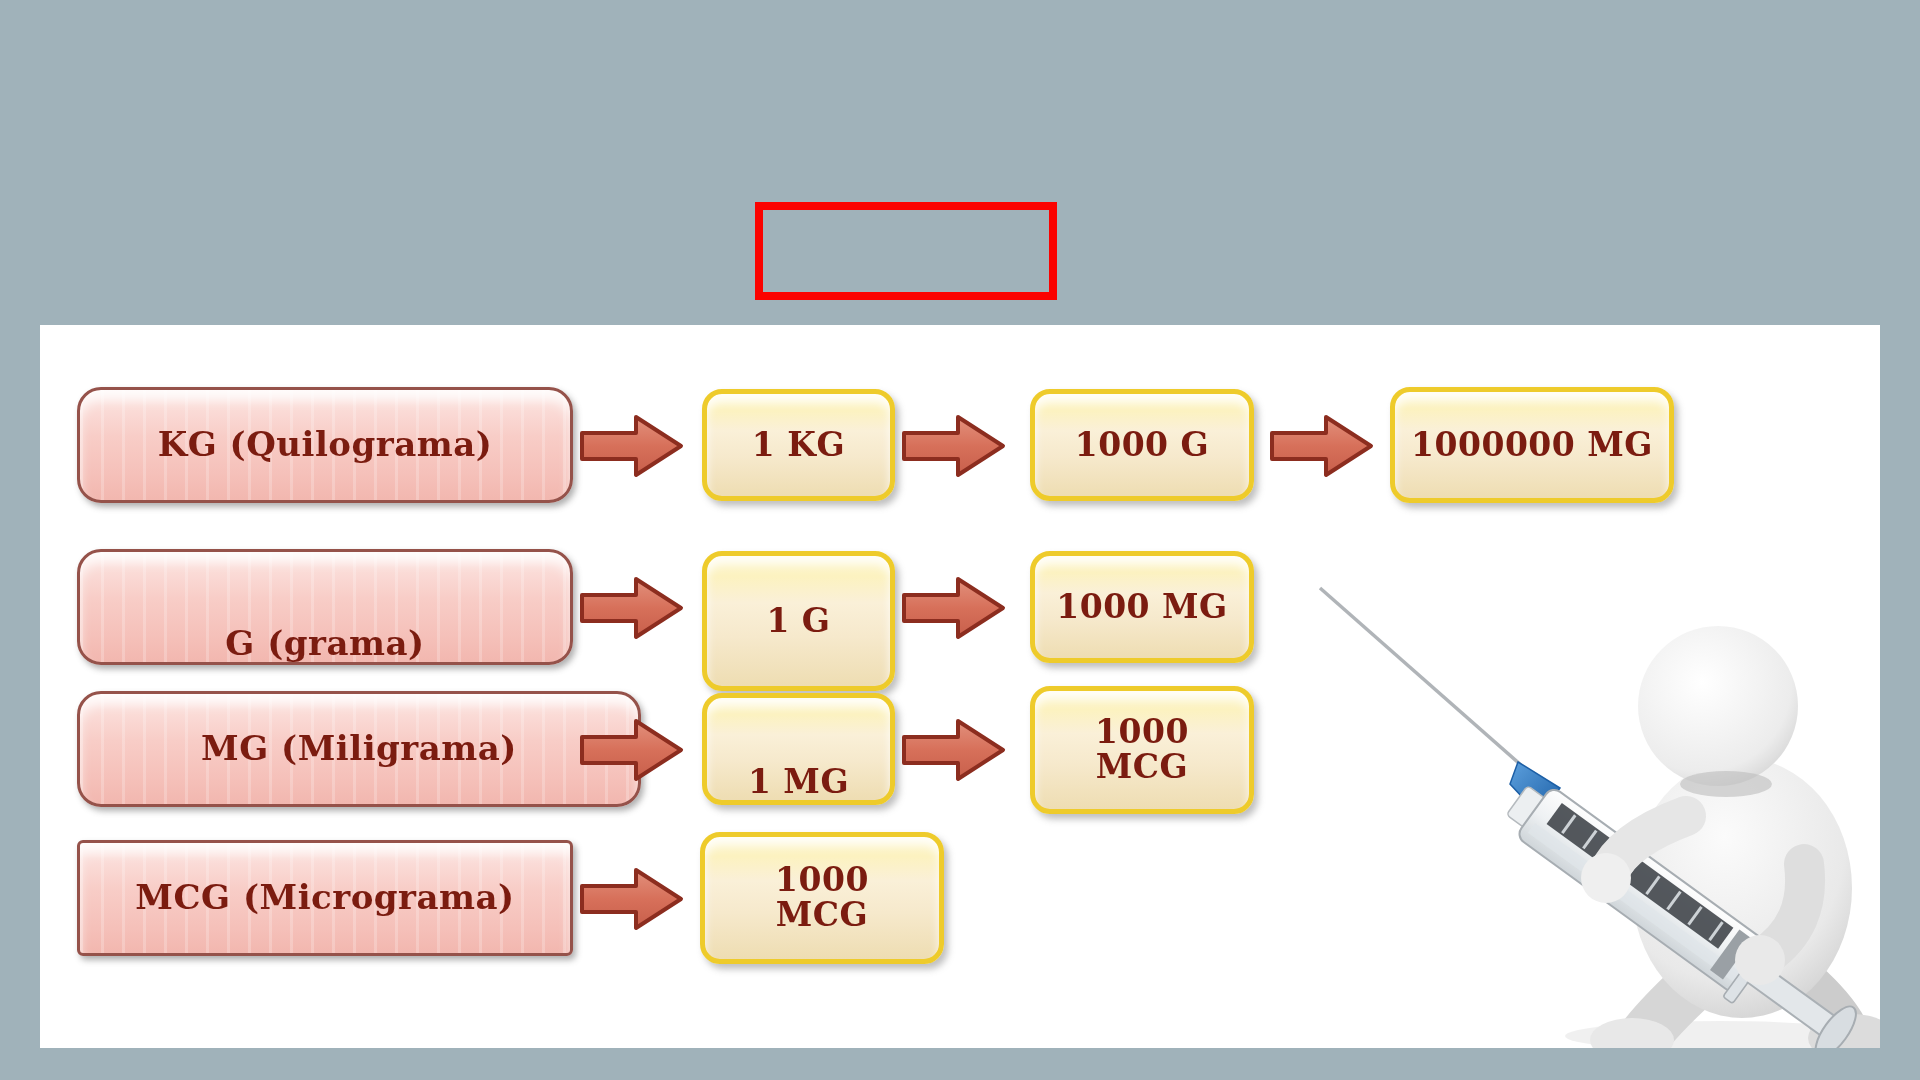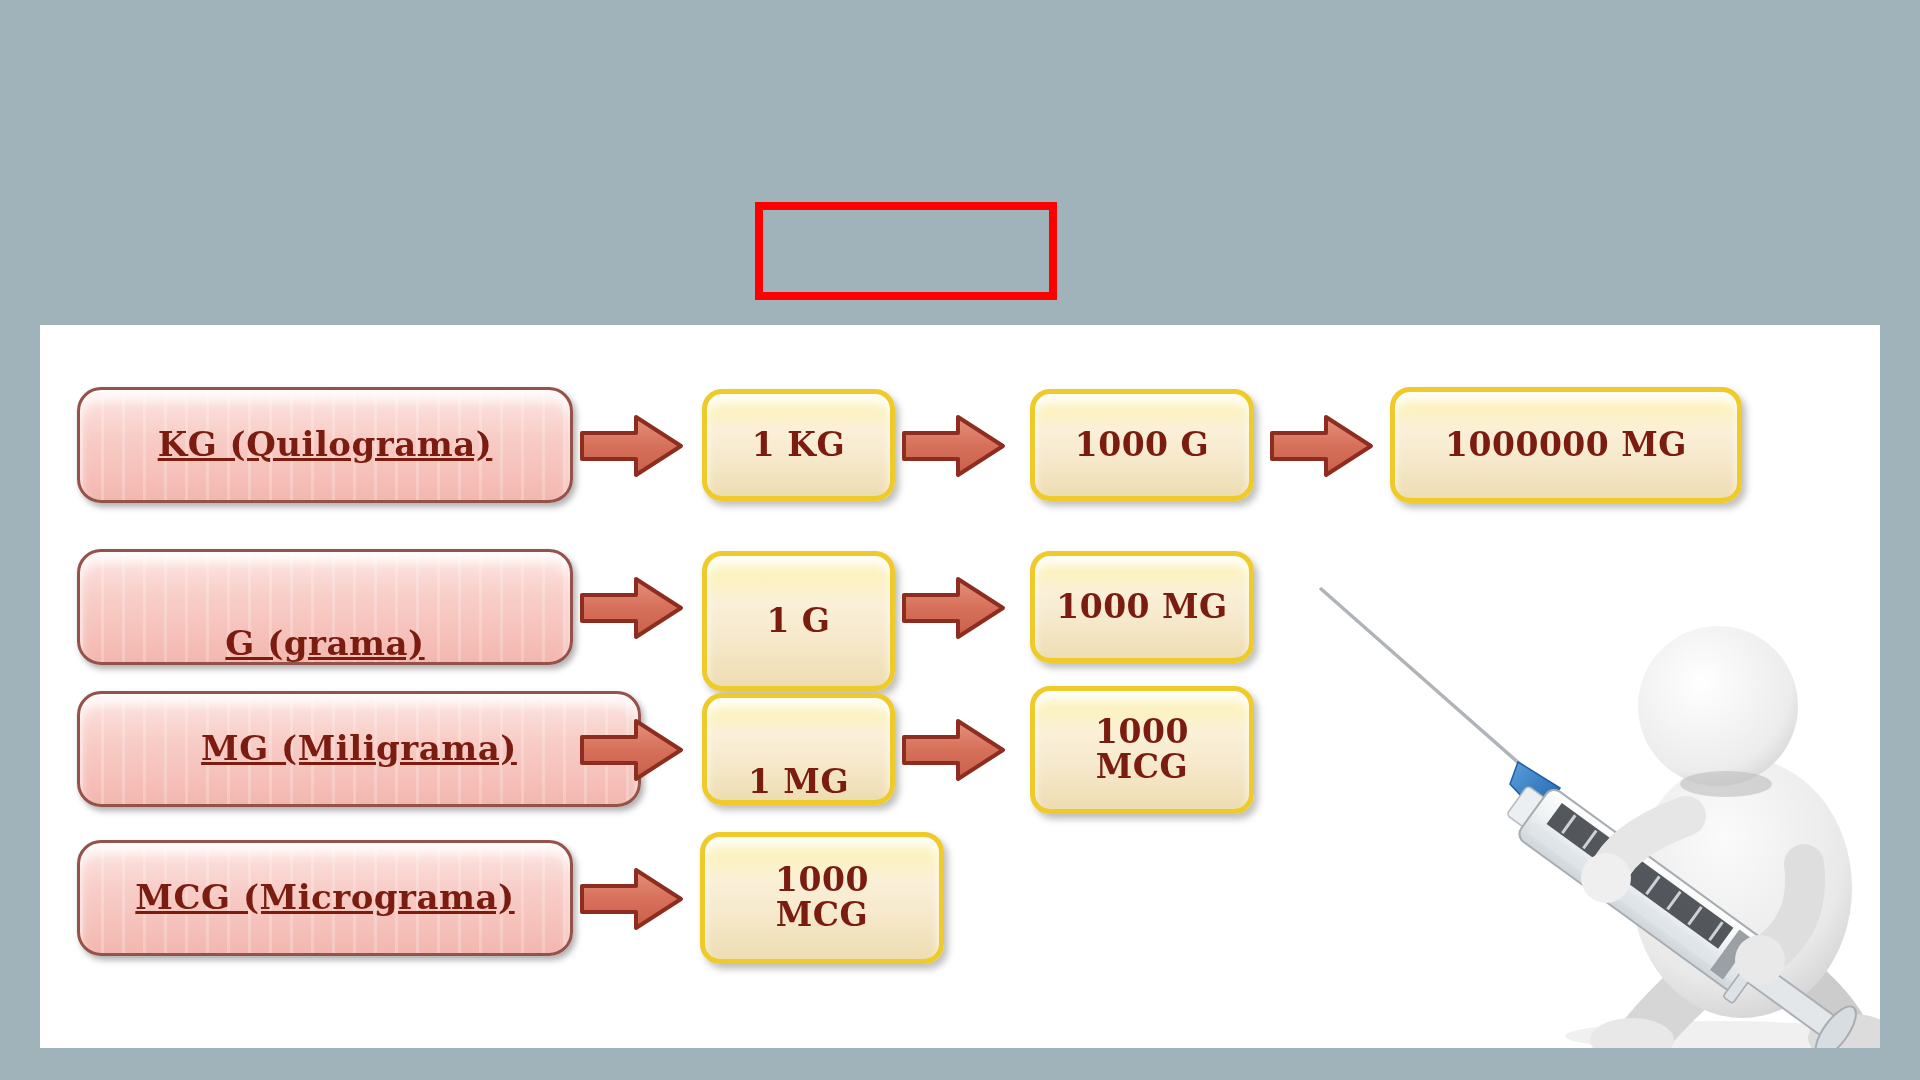--- a/index.html
+++ b/index.html
@@ -23,53 +23,52 @@
     display:flex;align-items:center;justify-content:center;text-align:center;
     font-weight:bold;color:#7b1c10;letter-spacing:.5px;line-height:1.05;
   }
   .pink{
     background:
       repeating-linear-gradient(90deg, rgba(255,255,255,.22) 0 3px, rgba(255,255,255,0) 3px 21px),
       linear-gradient(180deg,#fdf1ef 0%,#fbdeda 14%,#f8cdc7 42%,#f5c0b9 78%,#f2b7af 100%);
     border:3px solid #95524a;border-radius:24px;
     box-shadow:3px 4px 6px rgba(80,80,80,.45), inset 0 10px 12px rgba(255,255,255,.75);
     font-size:34px;
-    text-decoration:underline;
   }
   .yellow{
     background:
       linear-gradient(180deg,#fdf7d2 0%,#fcf2c0 16%,#faf0d8 36%,#f6e9cc 62%,#eeddb2 100%);
     border:5px solid #eecb2b;border-radius:20px;
     box-shadow:4px 5px 7px rgba(95,95,95,.4), inset 0 8px 10px rgba(255,255,255,.85);
     font-size:33px;
   }
   .arrow{position:absolute;width:112px;height:64px;}
   .narrow-text{display:inline-block;max-width:150px;}
   
   .r1-src{left:37px;top:62px;width:496px;height:116px;}
   .r1-a1{left:536px;top:89px;}
   .r1-v1{left:662px;top:64px;width:193px;height:112px;}
   .r1-a2{left:858px;top:89px;}
   .r1-v2{left:990px;top:64px;width:224px;height:112px;}
   .r1-a3{left:1226px;top:89px;}
-  .r1-v3{left:1350px;top:62px;width:352px;height:116px;}
+  .r1-v3{left:1350px;top:62px;width:284px;height:116px;}
   
   .r2-src{left:37px;top:224px;width:496px;height:116px;align-items:flex-end;}
   .r2-a1{left:536px;top:251px;}
   .r2-v1{left:662px;top:226px;width:193px;height:140px;}
   .r2-a2{left:858px;top:251px;}
   .r2-v2{left:990px;top:226px;width:224px;height:112px;}
   
   .r3-src{left:37px;top:366px;width:564px;height:116px;}
   .r3-a1{left:536px;top:393px;}
   .r3-v1{left:662px;top:368px;width:193px;height:112px;align-items:flex-end;}
   .r3-a2{left:858px;top:393px;}
   .r3-v2{left:990px;top:361px;width:224px;height:128px;}
   
-  .r4-src{left:37px;top:515px;width:496px;height:116px;}
+  .r4-src{left:37px;top:515px;width:496px;height:116px;border-radius:6px;}
   .r4-a1{left:536px;top:542px;}
   .r4-v1{left:660px;top:507px;width:244px;height:132px;}
   
   #figure-svg{position:absolute;left:1250px;top:233px;width:590px;height:490px;}
 </style>
 </head>
 <body>
 
 <div id="screen">
 

